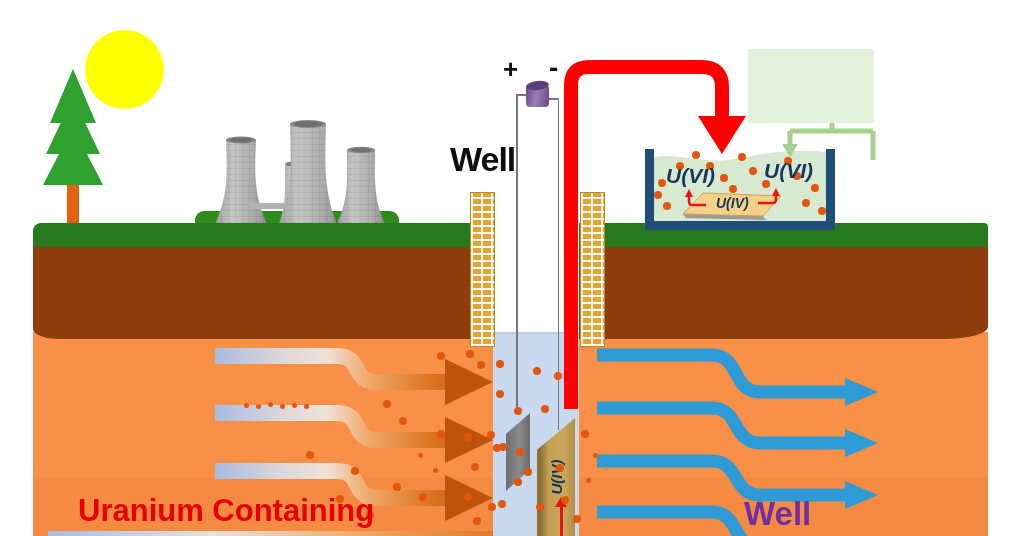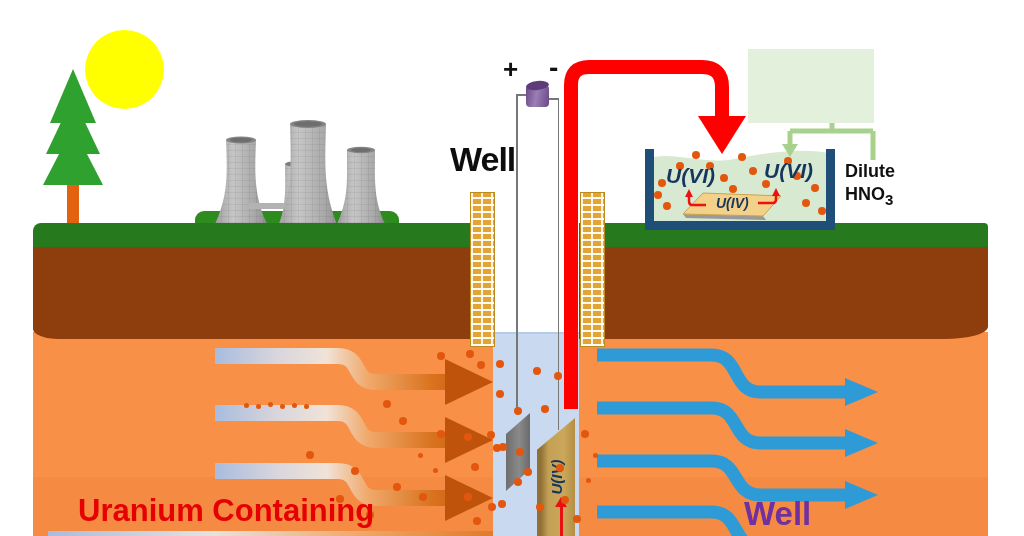--- a/index.html
+++ b/index.html
@@ -163,24 +163,20 @@
     </g>
   </svg>
 
   <div class="abs uv label" style="left:666px;top:164px;font-size:21px;z-index:30;">U(VI)</div>
   <div class="abs uv label" style="left:764px;top:159px;font-size:21px;z-index:30;">U(VI)</div>
   <div class="abs uv label" style="left:716px;top:195px;font-size:14px;z-index:30;">U(IV)</div>
 
   <div class="abs" style="left:748px;top:49px;width:126px;height:74px;background:#E3F0DB;z-index:19;text-align:center;color:#E4660B;font-weight:bold;font-size:23px;line-height:30px;padding-top:7px;box-sizing:border-box;">
   </div>
 
-  <div class="abs label" style="left:845px;top:160px;color:#111;font-weight:bold;font-size:18px;line-height:23px;z-index:19;">
-    <div>Dilute</div>
-    <div><span>HNO</span><sub>3</sub></div>
-  </div>
 
   <div class="abs" style="left:526px;top:82px;width:23px;height:25px;z-index:20;">
     <div class="abs" style="left:0;top:3px;width:23px;height:22px;border-radius:4px;background:linear-gradient(100deg,#6a4787,#9b7fb4 45%,#6a4787);"></div>
     <div class="abs" style="left:0;top:-1px;width:23px;height:9px;border-radius:50%;background:#5C3D7A;transform:rotate(-6deg);"></div>
   </div>
   <div class="abs label" style="left:503px;top:54px;font-size:26px;font-weight:bold;color:#111;z-index:20;">+</div>
   <div class="abs label" style="left:549px;top:52px;font-size:28px;font-weight:bold;color:#111;z-index:20;">-</div>
 
   <div class="abs label" style="left:450px;top:140px;font-size:34px;font-weight:bold;color:#0d0d0d;letter-spacing:-1px;z-index:20;text-align:right;">Well</div>
   <div class="abs label" style="left:78px;top:493px;font-size:31px;font-weight:bold;color:#E60000;z-index:30;">Uranium Containing</div>

